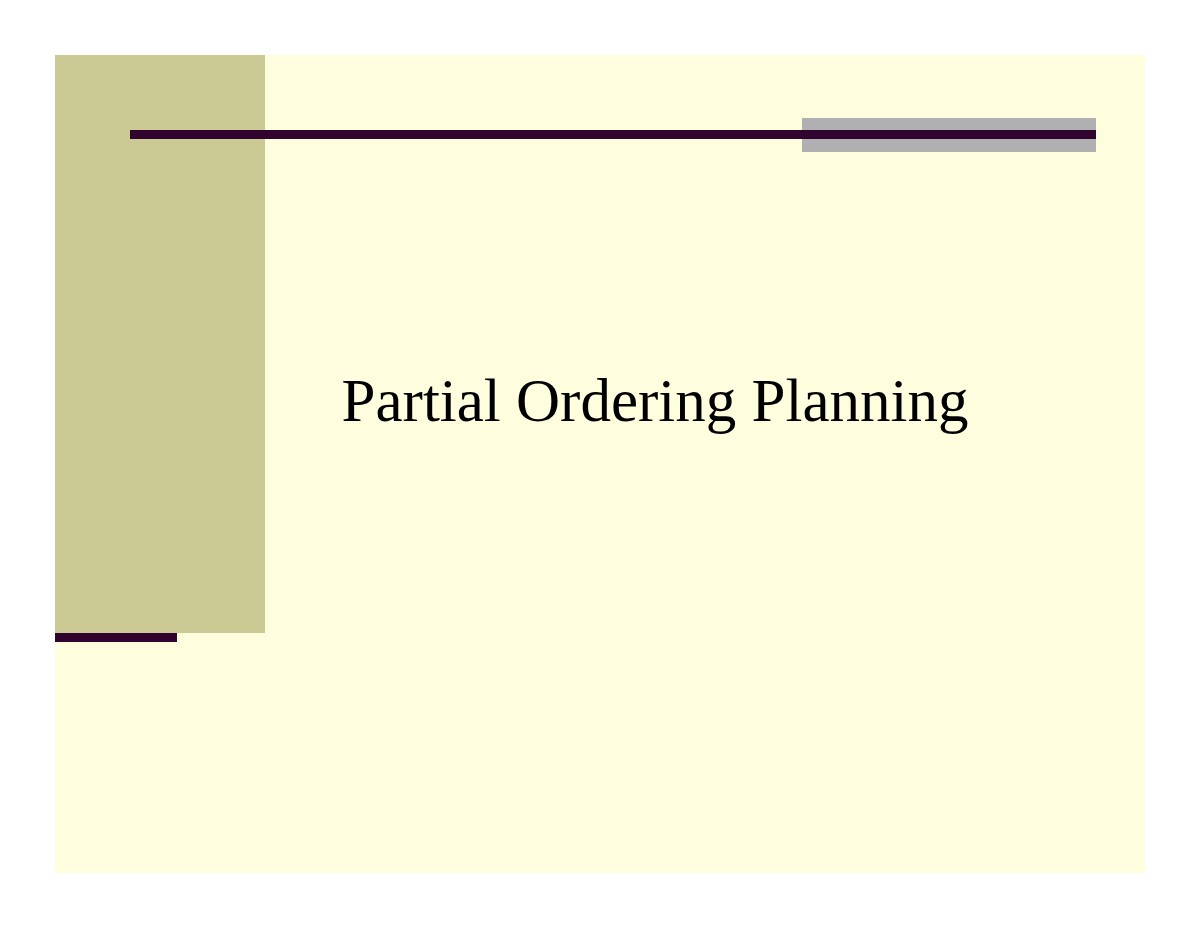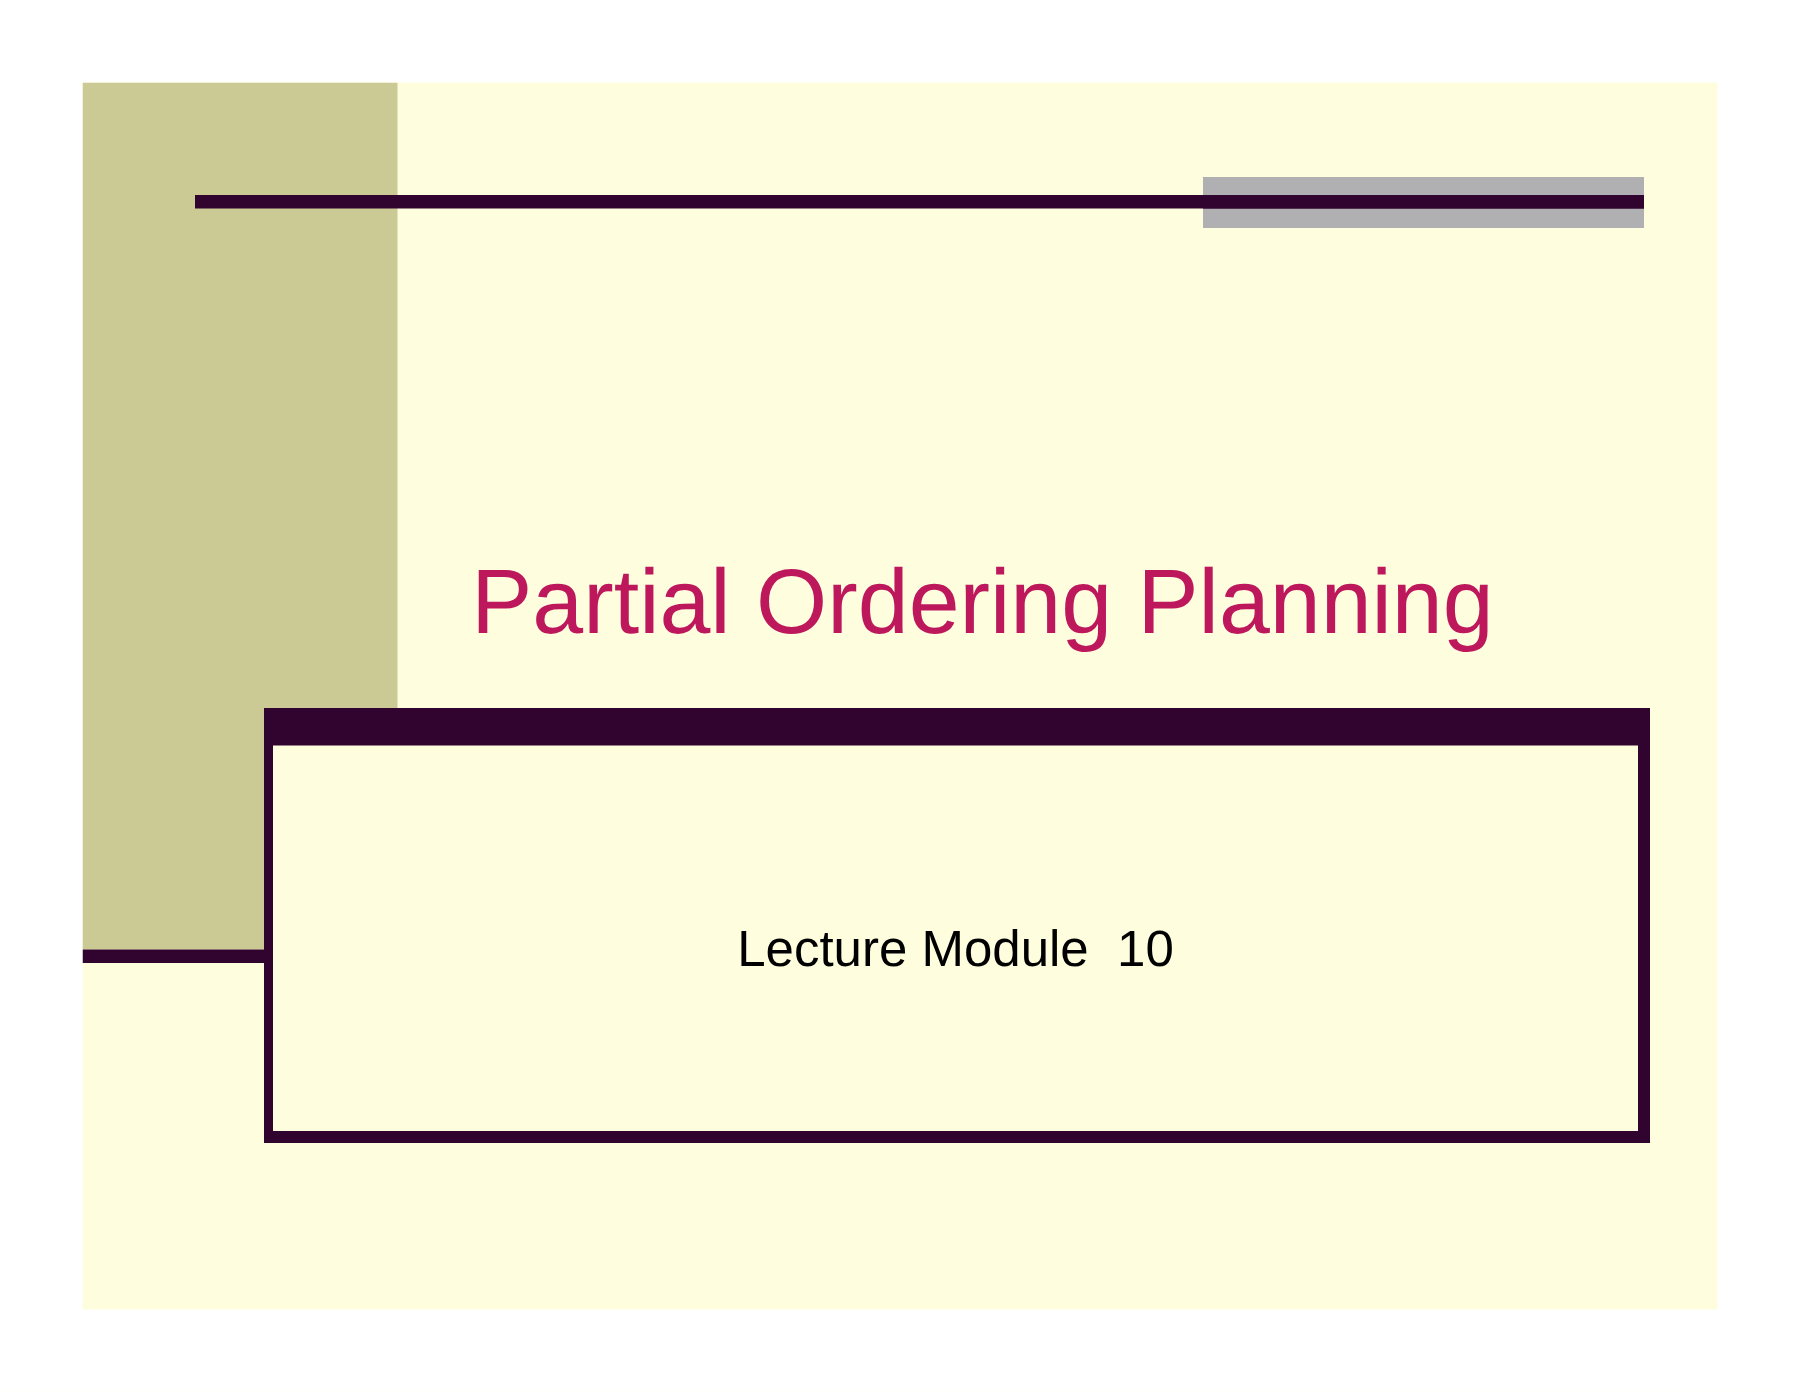--- a/index.html
+++ b/index.html
@@ -73,24 +73,24 @@
     background: #30042F;
   }
 
   
   #slide-title {
     position: absolute;
     left: 120px;
     top: 314px;
     width: 960px;
     text-align: center;
-    font-family: Liberation Sans, sans-serif;
+    font-family: Liberation Serif, serif;
     font-size: 61px;
     line-height: 1.05;
-    color: #be185d;
+    color: #000000;
     white-space: nowrap;
   }
 
   
   #subtitle-box {
     position: absolute;
     left: 121px;
     top: 417px;
     width: 924px;
     height: 290px;
@@ -123,17 +123,14 @@
   <div id="khaki-bottom-rule"></div>
 
   <div id="header-gray-block"></div>
 
   <div id="header-rule"></div>
 
   <div id="header-gray-block-rule"></div>
 
   <div id="slide-title">Partial Ordering Planning</div>
 
-  <div id="subtitle-box">
-    <div id="subtitle-text">Lecture Module  10</div>
-  </div>
 
 </div>
 
 </body></html>

